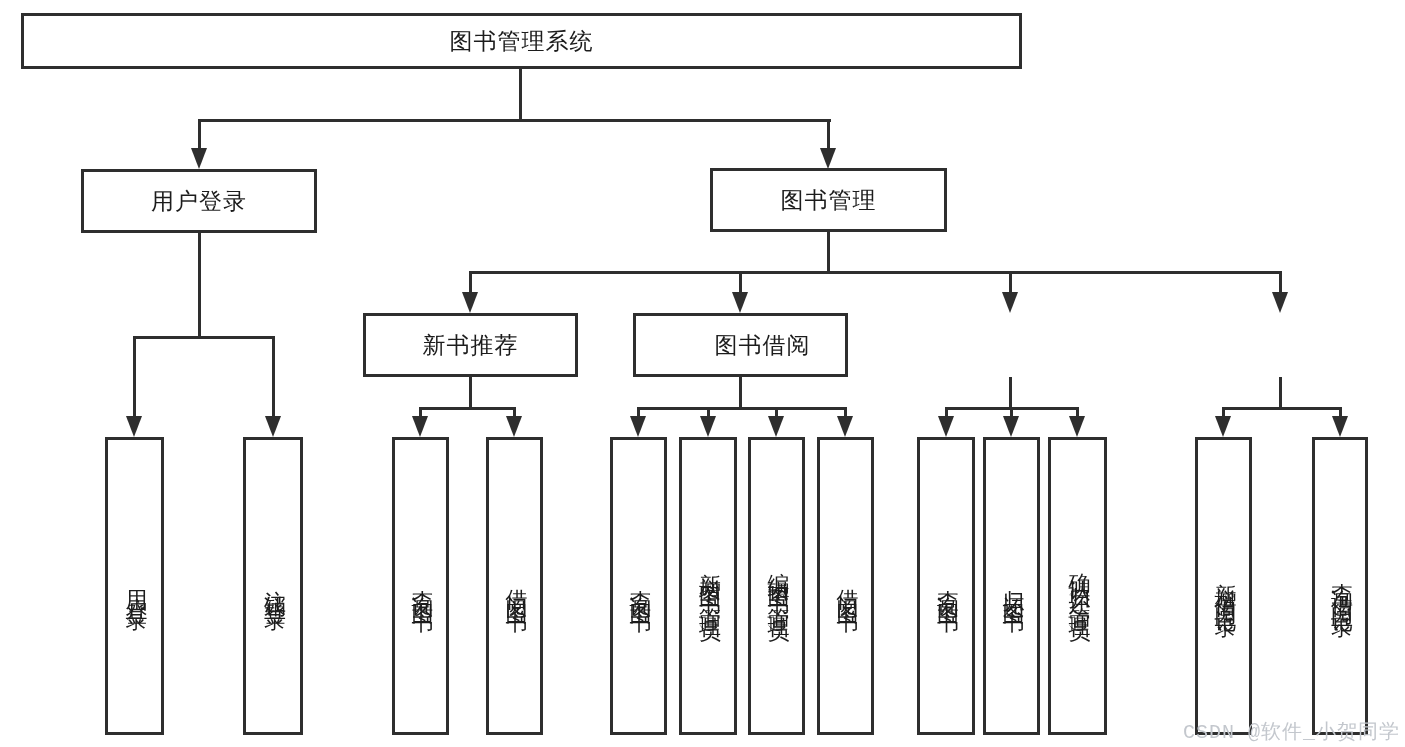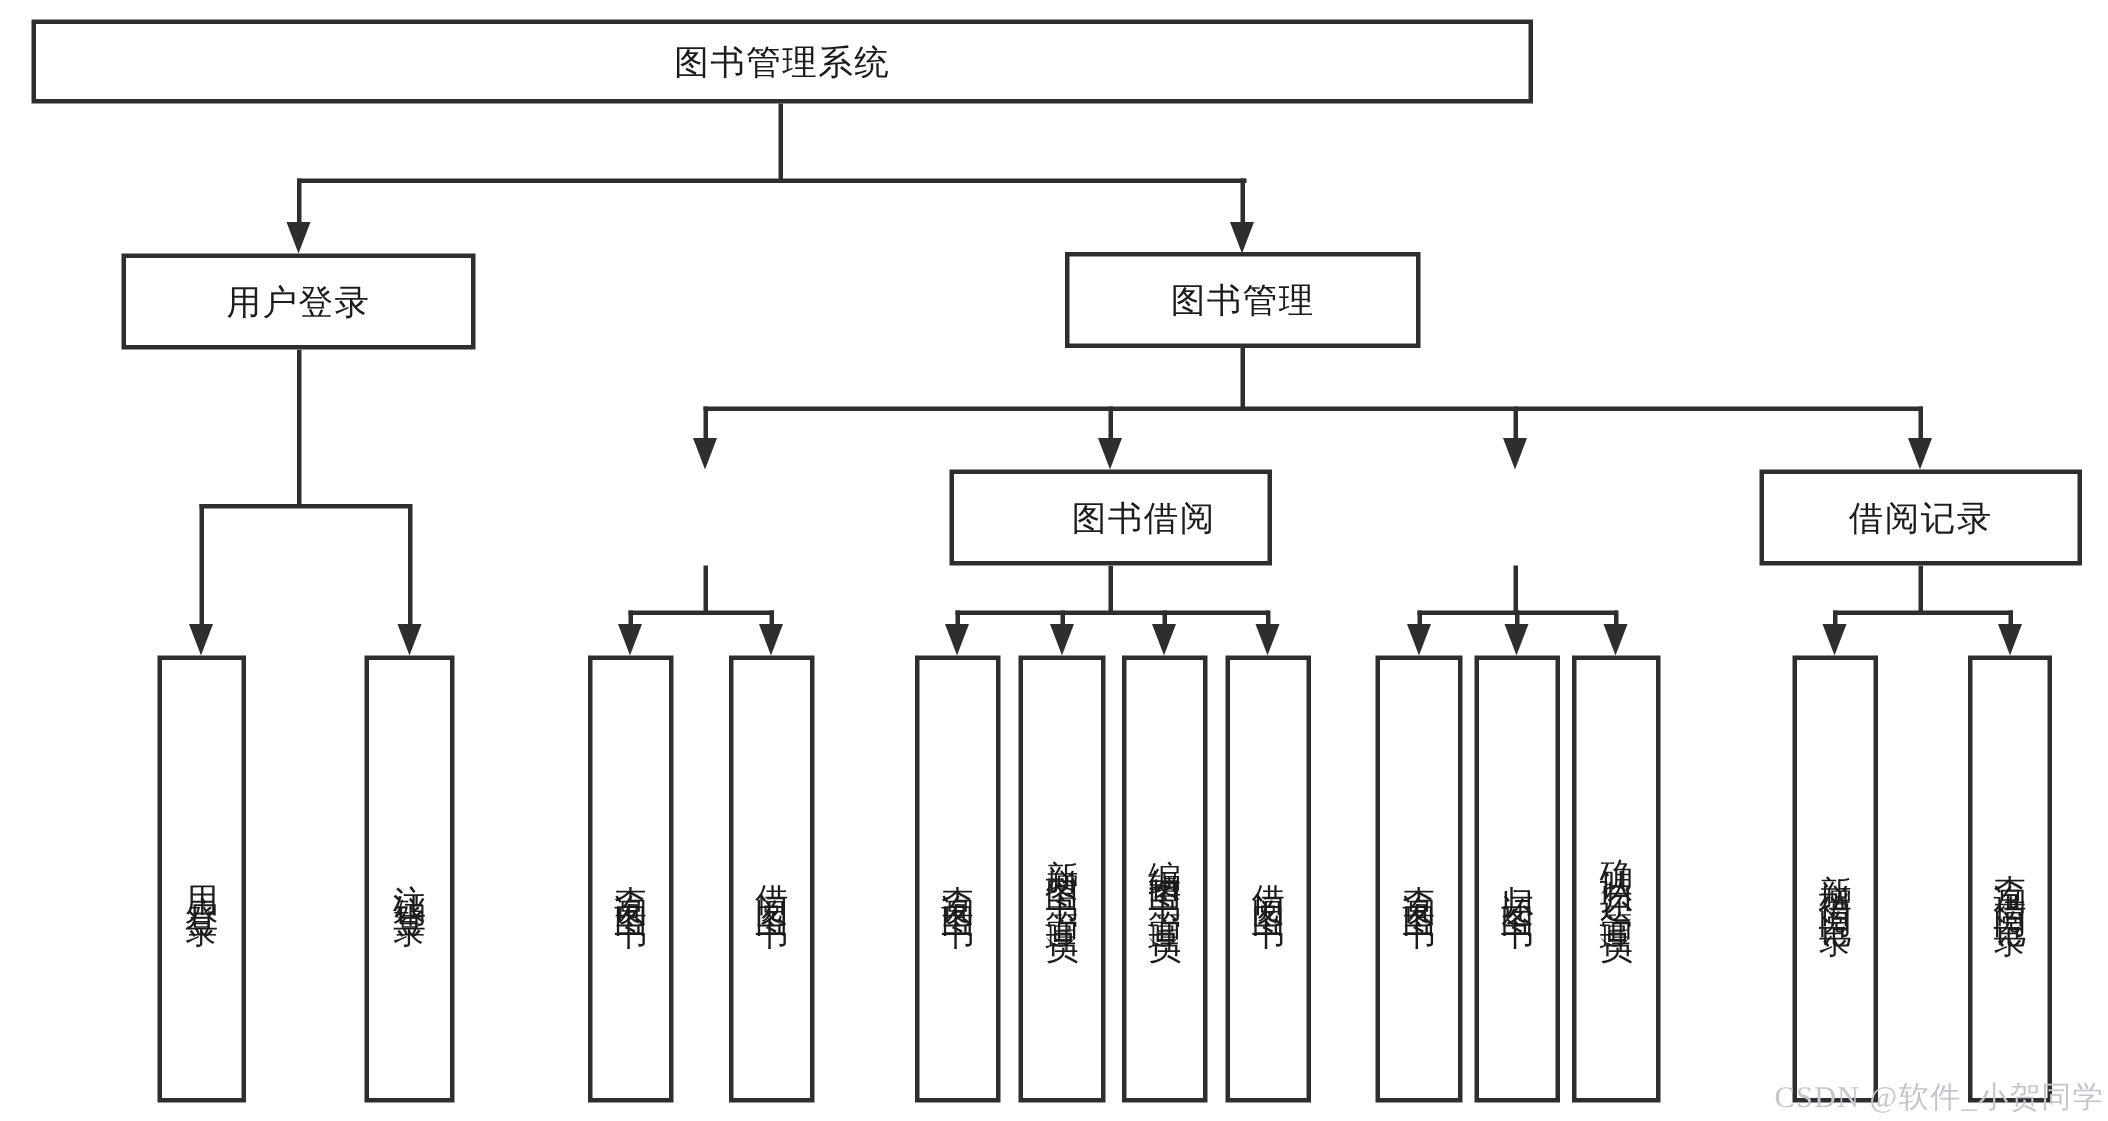--- a/index.html
+++ b/index.html
@@ -4,21 +4,21 @@
 <style>
   :root{
     --line:#2e2e2e;
     --text:#1c1c1c;
     --bg:#ffffff;
     --wm:#c3c7cd;
   }
   html,body{margin:0;padding:0;background:var(--bg);}
   .stage{
     position:relative;width:1405px;height:747px;background:var(--bg);
-    font-family:Liberation Serif, serif;
+    font-family:Liberation Mono, monospace;
     color:var(--text);overflow:hidden;
   }
   .box{
     position:absolute;box-sizing:border-box;border:3px solid var(--line);
     background:var(--bg);display:flex;align-items:center;justify-content:center;
     font-size:23px;letter-spacing:1px;white-space:nowrap;
   }
   .vbox{
     position:absolute;box-sizing:border-box;border:3px solid var(--line);
     background:var(--bg);display:flex;align-items:center;justify-content:center;
@@ -108,29 +108,29 @@
   </div>
 
   <div class="box" style="left:81px;top:169px;width:236px;height:64px;">
     <span>用户登录</span>
   </div>
 
   <div class="box" style="left:710px;top:168px;width:237px;height:64px;justify-content:center;">
     <span>图书管理</span>
   </div>
 
+  <div class="box" style="left:363px;top:313px;width:215px;height:64px;">
+    <span>新书推荐</span>
+  </div>
 
   <div class="box" style="left:633px;top:313px;width:215px;height:64px;padding-left:44px;">
     <span>图书借阅</span>
   </div>
 
 
-  <div class="box" style="left:1173px;top:313px;width:215px;height:64px;">
-    <span>借阅记录</span>
-  </div>
 
   <div class="vbox" style="left:105px;top:437px;width:59px;height:298px;">
     <span class="vtext">用户登录</span>
   </div>
   <div class="vbox" style="left:243px;top:437px;width:60px;height:298px;">
     <span class="vtext">注销登录</span>
   </div>
 
   <div class="vbox" style="left:392px;top:437px;width:57px;height:298px;">
     <span class="vtext">查询图书</span>

